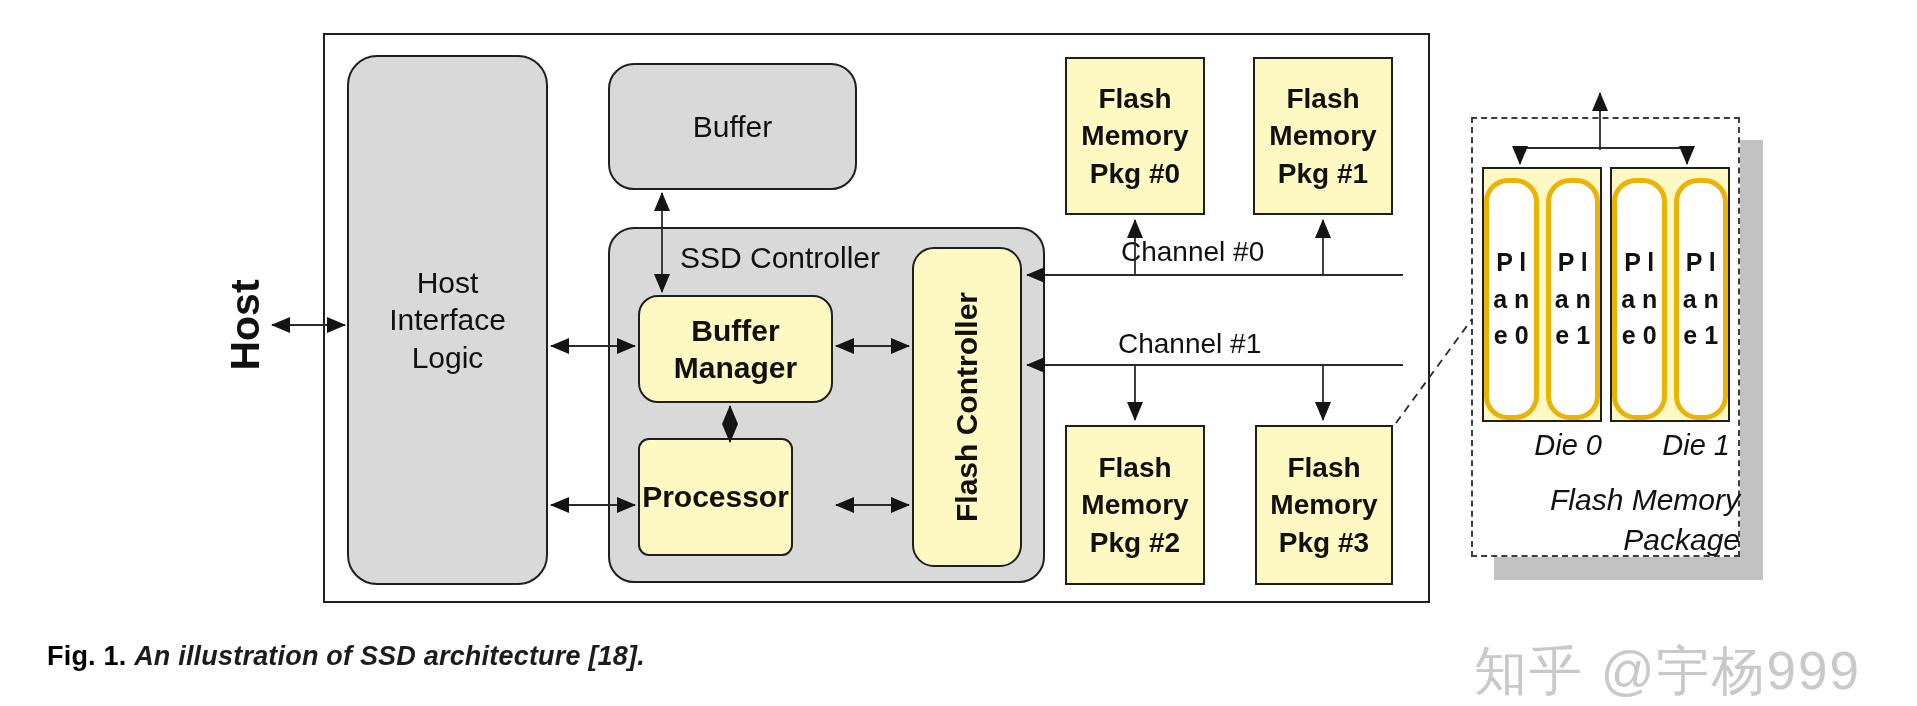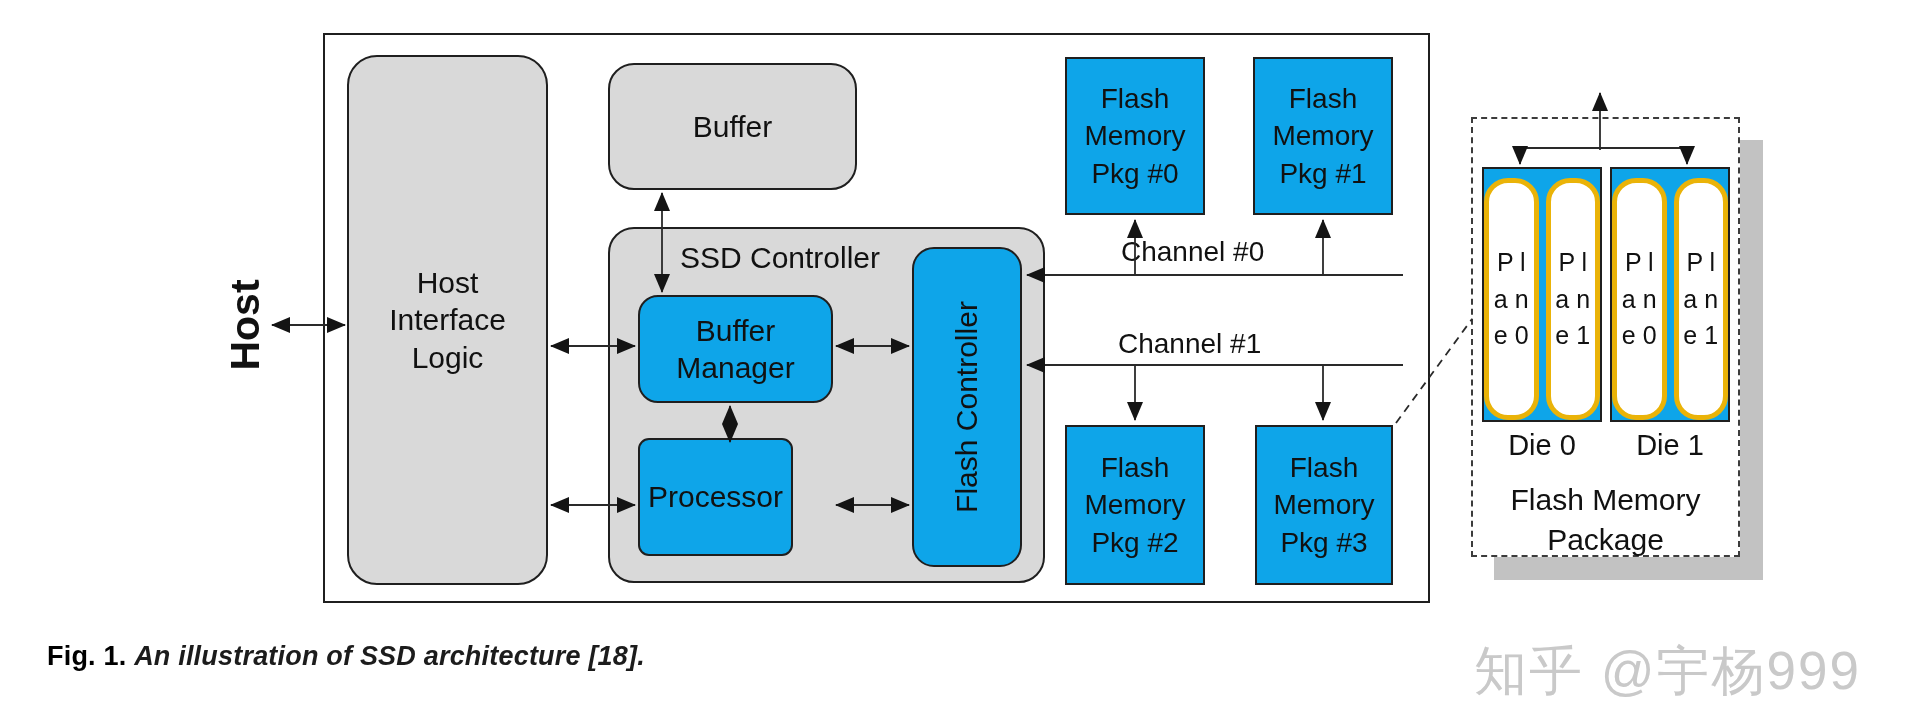--- a/index.html
+++ b/index.html
@@ -2,30 +2,30 @@
 <html><head>
 <meta charset="utf-8">
 <style>
   html,body{margin:0;padding:0;background:#ffffff;}
   #stage{position:relative;width:1917px;height:706px;background:#ffffff;overflow:hidden;
          font-family:"Liberation Sans",sans-serif;color:#111;}
   .abs{position:absolute;box-sizing:border-box;}
   .box{border:2px solid #1f1f1f;display:flex;align-items:center;justify-content:center;
        text-align:center;}
   .gray{background:#d9d9d9;}
-  .white{background:#0ea5e9;}
+  .white{background:#fef9c3;font-weight:bold;}
   .preline{white-space:pre-line;}
   .outer{border:2px solid #1f1f1f;background:#fff;}
   .blocktext{font-size:30px;line-height:1.25;}
   .pkgtext{font-size:28px;line-height:1.34;}
   .vtext{transform:rotate(-90deg);white-space:nowrap;font-size:30px;}
   .ssd-label{font-size:30px;text-align:center;}
   .chan-label{font-size:28px;}
   .host-label{font-size:41px;font-weight:bold;text-align:center;transform:rotate(-90deg);}
-  .die-label{font-size:29px;text-align:center;}
+  .die-label{font-size:29px;text-align:right;font-style:italic;}
   .pill{width:45px;height:232px;border:5px solid #eab308;border-radius:24px;background:#fff;
         display:flex;align-items:center;justify-content:center;text-align:center;
         font-size:25px;line-height:1.46;}
   .dashedbox{border:2px dashed #3c3c3c;background:#fff;}
   .shadow{background:#c2c2c2;}
   svg.overlay{position:absolute;left:0;top:0;pointer-events:none;}
   .caption{font-size:27px;letter-spacing:.2px;}
   .cap-tag{color:#000000;font-weight:bold;}
   .cap-text{color:#1c1c1c;font-weight:bold;font-style:italic;}
   .watermark{font-size:53px;color:#c9c9c9;letter-spacing:2px;margin-top:40px;}

